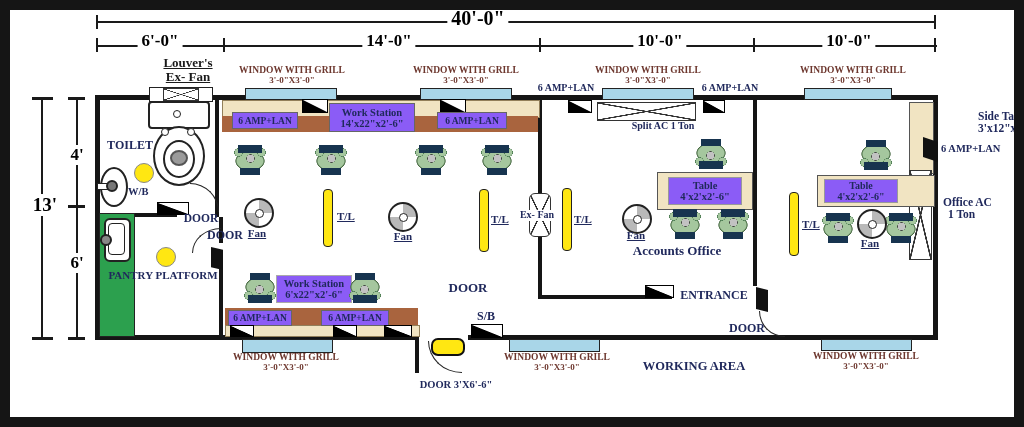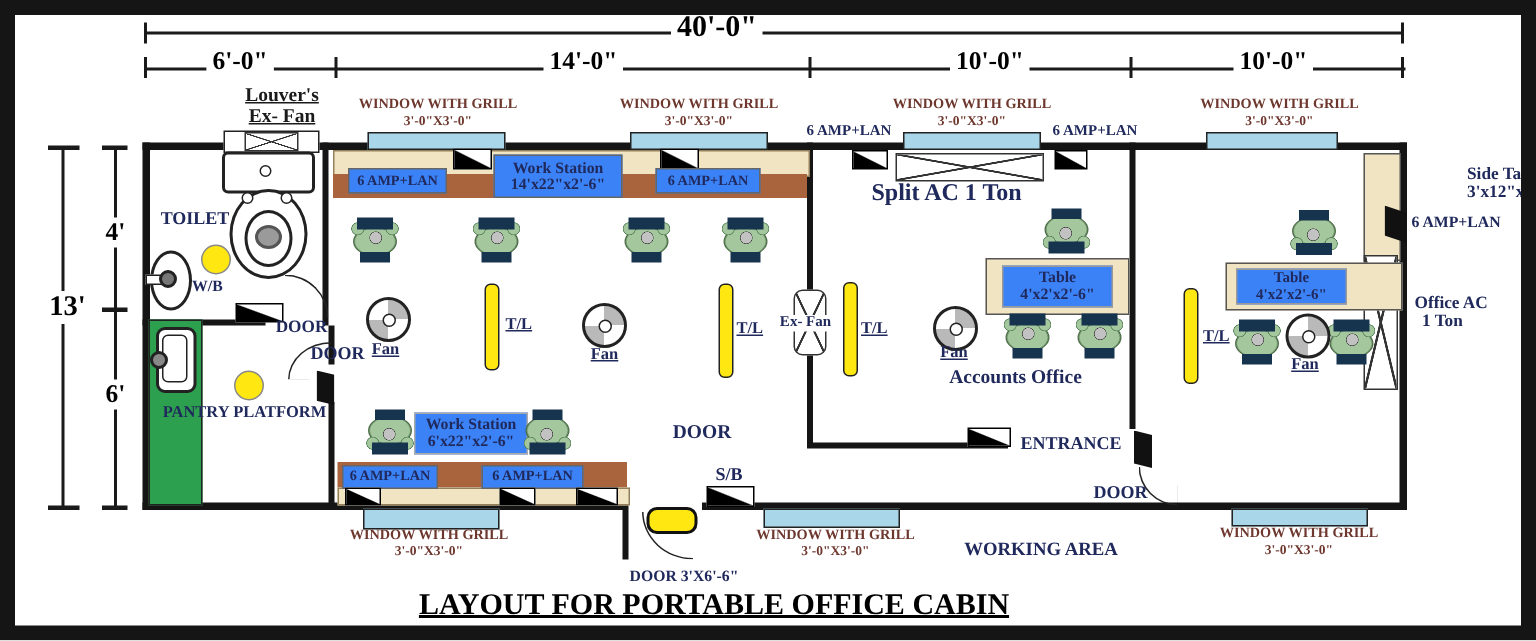--- a/index.html
+++ b/index.html
@@ -8,21 +8,21 @@
   .frame{position:absolute;inset:0;border:10px solid #151515;pointer-events:none;}
   .abs{position:absolute;}
   .wall{position:absolute;background:#151515;}
   .dline{position:absolute;background:#1a1a1a;}
   .dlab{position:absolute;font-weight:bold;color:#000;background:#fff;padding:0 4px;white-space:nowrap;}
   .ctr{transform:translateX(-50%);text-align:center;}
   .lbl{position:absolute;font-weight:bold;color:var(--label_navy,#20295c);white-space:nowrap;line-height:1.05;}
   .maroon{color:var(--label_maroon,#6d372e);}
   .und{text-decoration:underline;}
   .window{position:absolute;height:10px;background:var(--window,#a9d6e8);border:1px solid #222;}
-  .chip{position:absolute;background:#3b82f6;border:1px solid #666;display:flex;align-items:center;justify-content:center;
+  .chip{position:absolute;background:#8b5cf6;border:1px solid #666;display:flex;align-items:center;justify-content:center;
         font-weight:bold;color:var(--label_navy,#20295c);font-size:9.5px;white-space:nowrap;}
   .tan{position:absolute;background:var(--desk_tan,#f1e4c2);border:1px solid #93805a;}
   .brown{position:absolute;background:var(--desk_brown,#a9643e);}
   .tube{position:absolute;width:8px;background:var(--light_yellow,#ffe712);border:1.5px solid #222;border-radius:4px;}
   .bulb{position:absolute;background:var(--light_yellow,#ffe712);border:1px solid #888;border-radius:50%;}
   .fan{position:absolute;width:26px;height:26px;border:2px solid #222;border-radius:50%;
        background:conic-gradient(#b9b9b9 0 90deg,#fff 90deg 180deg,#b9b9b9 180deg 270deg,#fff 270deg 360deg);}
   .fan::after{content:"";position:absolute;left:50%;top:50%;width:7px;height:7px;margin:-4.5px;background:#fff;border:1.5px solid #222;border-radius:50%;}
   .crossbox{position:absolute;background:
       linear-gradient(to bottom right,transparent 47.5%,#333 48.5%,#333 51.5%,transparent 52.5%),
@@ -179,21 +179,21 @@
   <div class="lbl und" style="left:337px;top:211px;font-size:11px">T/L</div>
   <div class="tube" style="left:479px;top:189px;height:61px"></div>
   <div class="lbl und" style="left:491px;top:214px;font-size:11px">T/L</div>
 
   <div class="crossbox exfan" style="left:529px;top:193px;width:20px;height:42px"></div>
   <div class="lbl ctr" style="left:537px;top:210px;font-size:10px;background:#fff;padding:0 1px">Ex- Fan</div>
   <div class="tube" style="left:562px;top:188px;height:61px"></div>
   <div class="lbl und" style="left:574px;top:214px;font-size:11px">T/L</div>
 
   <div class="crossbox" style="left:597px;top:102px;width:97px;height:17px"></div>
-  <div class="lbl ctr" style="left:631px;top:121px;font-size:16px">Split AC 1 Ton</div>
+  <div class="lbl ctr" style="left:663px;top:121px;font-size:10px">Split AC 1 Ton</div>
   <div class="tan" style="left:657px;top:172px;width:94px;height:36px;border-color:#555"></div>
   <div class="chip" style="left:668px;top:177px;width:72px;height:26px;flex-direction:column;font-size:10.5px;border-color:#999">
     <span>Table</span>
       <span>4'x2'x2'-6"</span>
   </div>
   <div class="chair down" style="left:695px;top:139px"></div>
   <div class="chair" style="left:669px;top:209px"></div>
   <div class="chair" style="left:717px;top:209px"></div>
   <div class="fan" style="left:622px;top:204px"></div>
   <div class="lbl und ctr" style="left:636px;top:230px;font-size:11px">Fan</div>
@@ -265,16 +265,15 @@
     <div>WINDOW WITH GRILL</div>
       <div style="font-size:9px">3'-0"X3'-0"</div>
   </div>
   <div class="window" style="left:821px;top:339px;width:89px;height:10px"></div>
   <div class="lbl maroon ctr" style="left:866px;top:352px;font-size:9.5px">
     <div>WINDOW WITH GRILL</div>
       <div style="font-size:9px">3'-0"X3'-0"</div>
   </div>
   <div class="lbl ctr" style="left:694px;top:360px;font-size:12.5px">WORKING AREA</div>
 
-  <div class="dlab und ctr" style="left:476px;top:392px;font-size:20px;background:transparent">LAYOUT FOR PORTABLE OFFICE CABIN</div>
 
   <div class="frame"></div>
 </div>
 
 </body></html>

